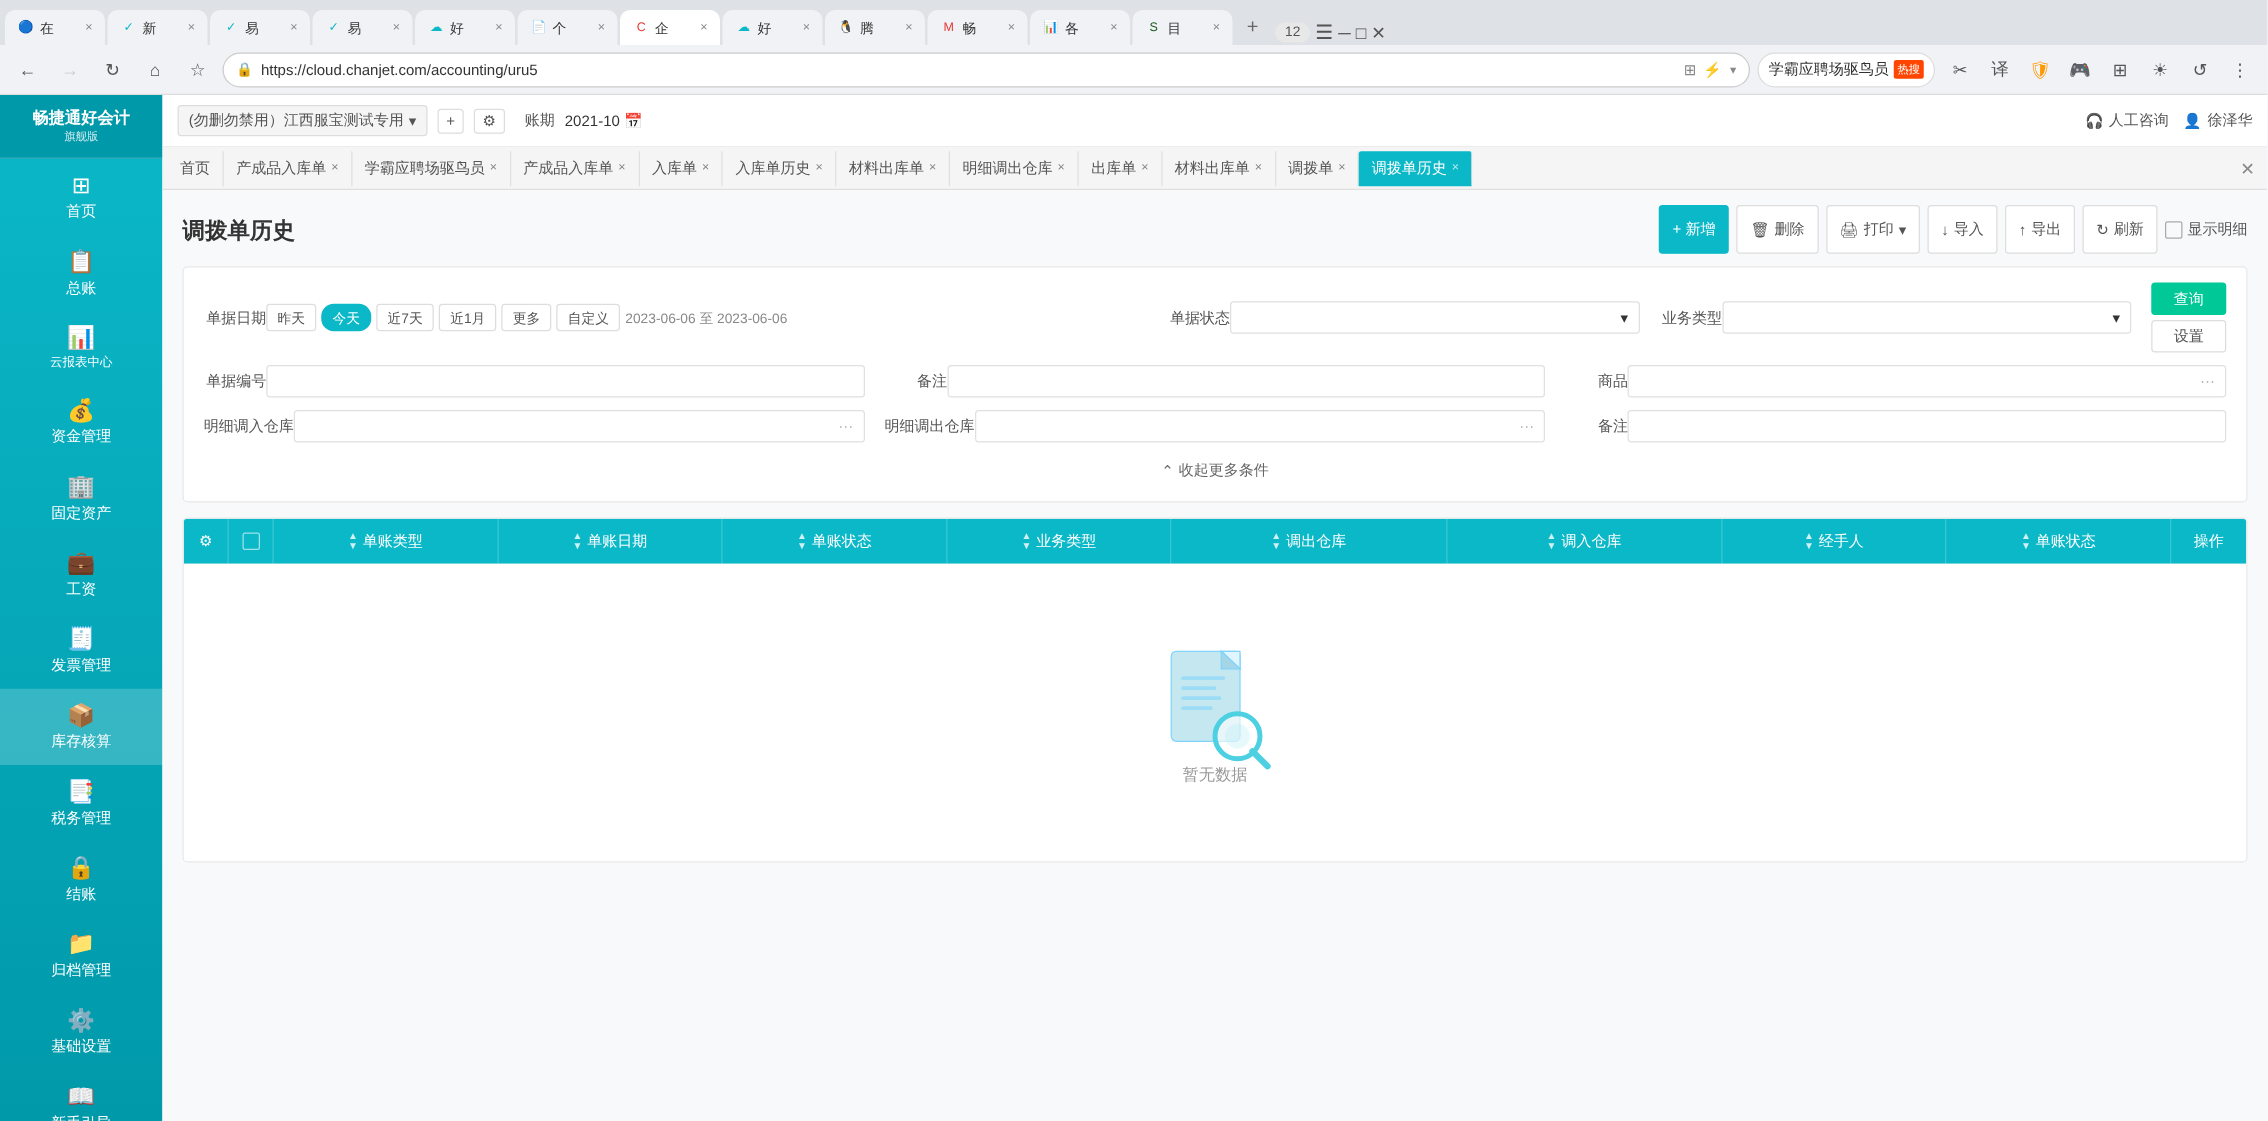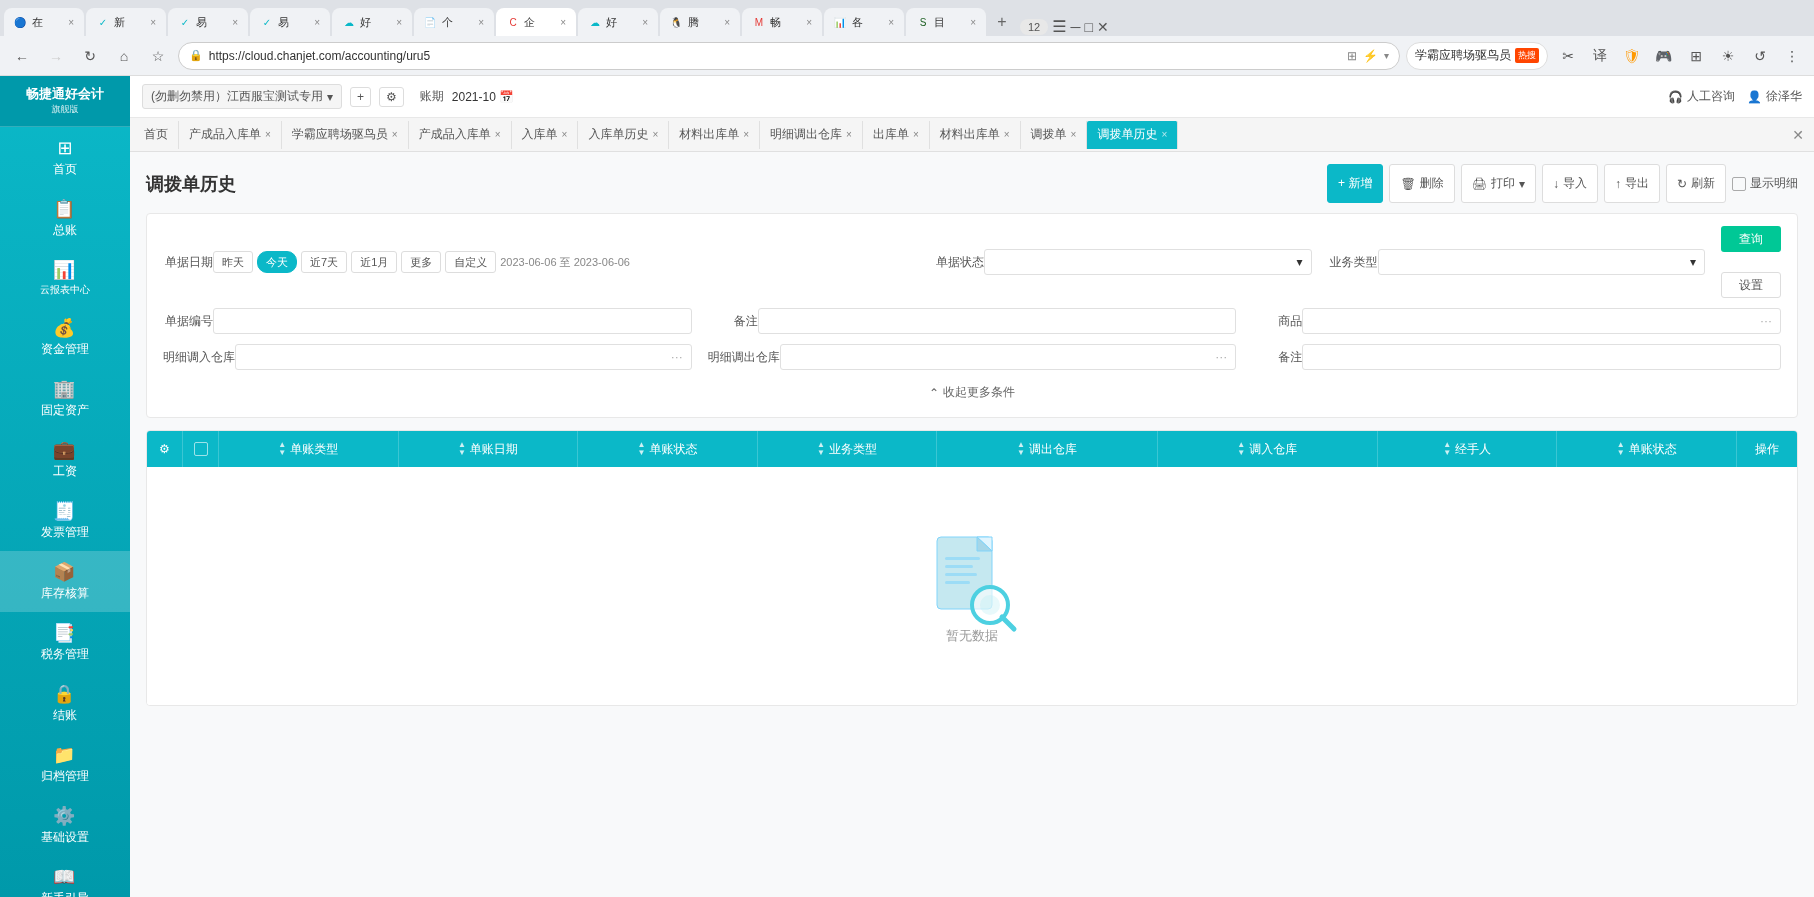--- a/index.html
+++ b/index.html
@@ -68,21 +68,21 @@
     .filter-item { display: flex; align-items: center; gap: 0; flex: 1; }
     .filter-label { font-size: 12px; color: #555; white-space: nowrap; min-width: 50px; text-align: right; }
     .filter-input { flex: 1; height: 26px; border: 1px solid #e0e0e0; border-radius: 3px; padding: 0 8px; font-size: 12px; color: #333; background: #fff; }
     .filter-select { flex: 1; height: 26px; border: 1px solid #e0e0e0; border-radius: 3px; padding: 0 8px; font-size: 12px; color: #333; background: #fff; display: flex; align-items: center; justify-content: space-between; cursor: pointer; }
     .date-filter { display: flex; align-items: center; gap: 4px; }
     .date-btn { padding: 2px 8px; border: 1px solid #ddd; border-radius: 3px; background: #fff; font-size: 11px; color: #555; cursor: pointer; height: 22px; }
     .date-btn.active { background: #0bb8c8; border-color: #0bb8c8; color: #fff; border-radius: 10px; }
     .collapse-btn { display: flex; align-items: center; justify-content: center; gap: 4px; cursor: pointer; color: #666; font-size: 12px; padding: 4px 0; margin-top: 4px; }
 
     
-    .query-col { display: flex; flex-direction: column; gap: 20px; min-width: 60px; }
+    .query-col { display: flex; flex-direction: column; gap: 4px; min-width: 60px; }
     .query-btn { padding: 4px 12px; background: #00c896; border: none; border-radius: 3px; color: #fff; font-size: 12px; cursor: pointer; height: 26px; }
     .settings-btn { padding: 4px 12px; background: #fff; border: 1px solid #ddd; border-radius: 3px; color: #555; font-size: 12px; cursor: pointer; height: 26px; }
 
     
     .data-table { width: 100%; background: #fff; border-radius: 4px; border: 1px solid #e8e8e8; overflow: hidden; }
     .table-header { display: flex; align-items: center; background: #0bb8c8; color: #fff; height: 36px; font-size: 12px; }
     .th-cell { display: flex; align-items: center; justify-content: center; gap: 4px; padding: 0 8px; border-right: 1px solid rgba(255,255,255,0.2); height: 100%; font-size: 12px; cursor: pointer; white-space: nowrap; }
     .th-cell:last-child { border-right: none; }
     .th-gear { width: 36px; flex-shrink: 0; }
     .th-check { width: 36px; flex-shrink: 0; }

